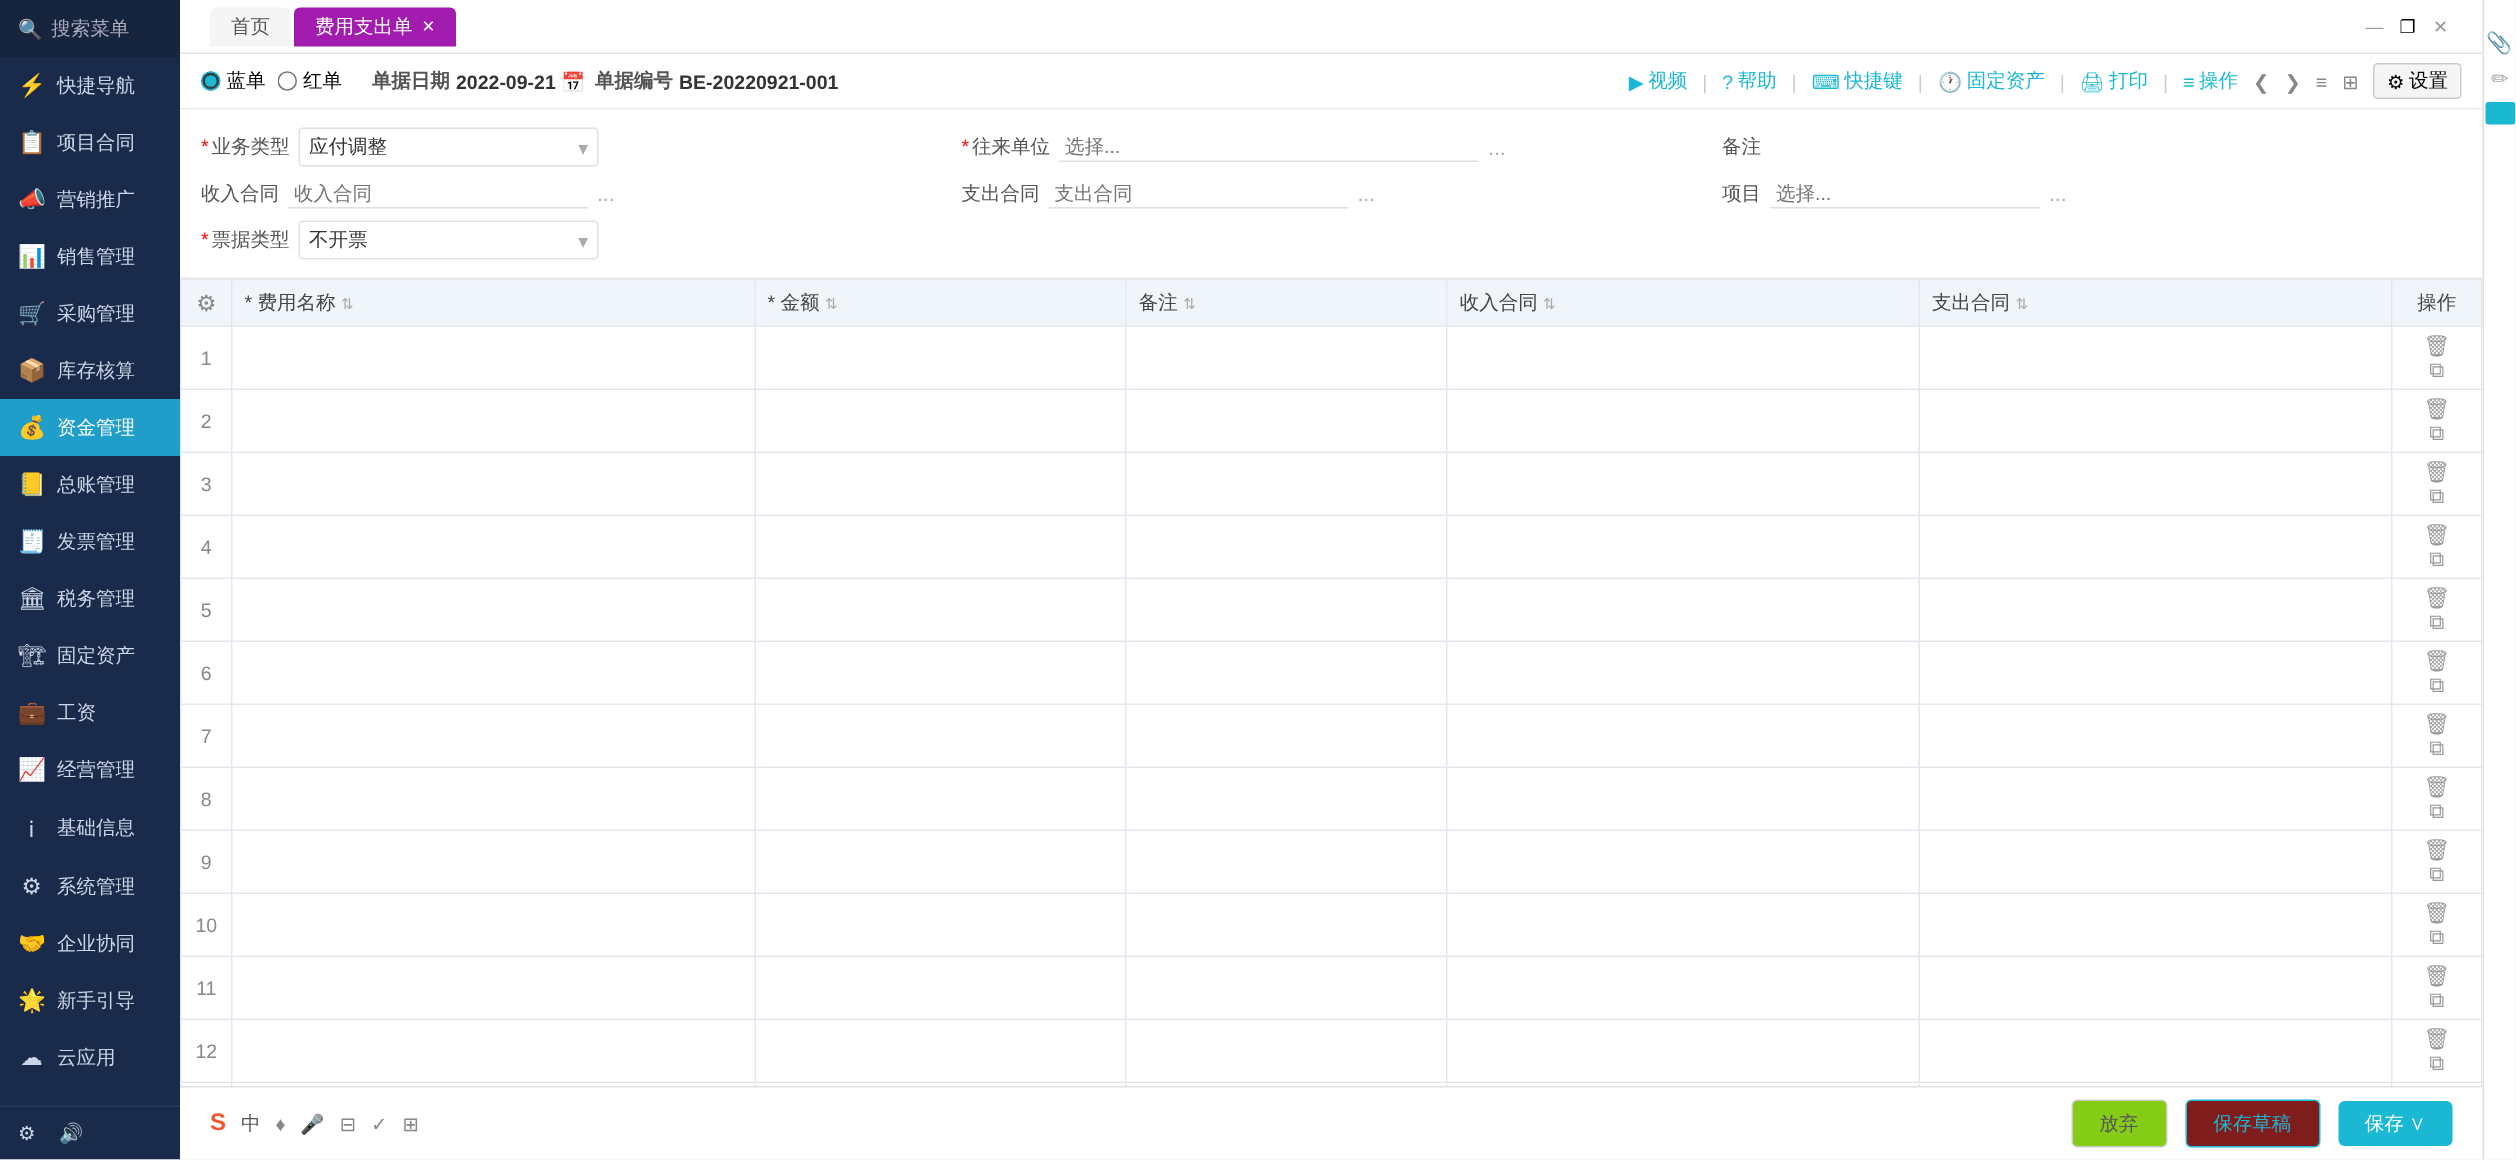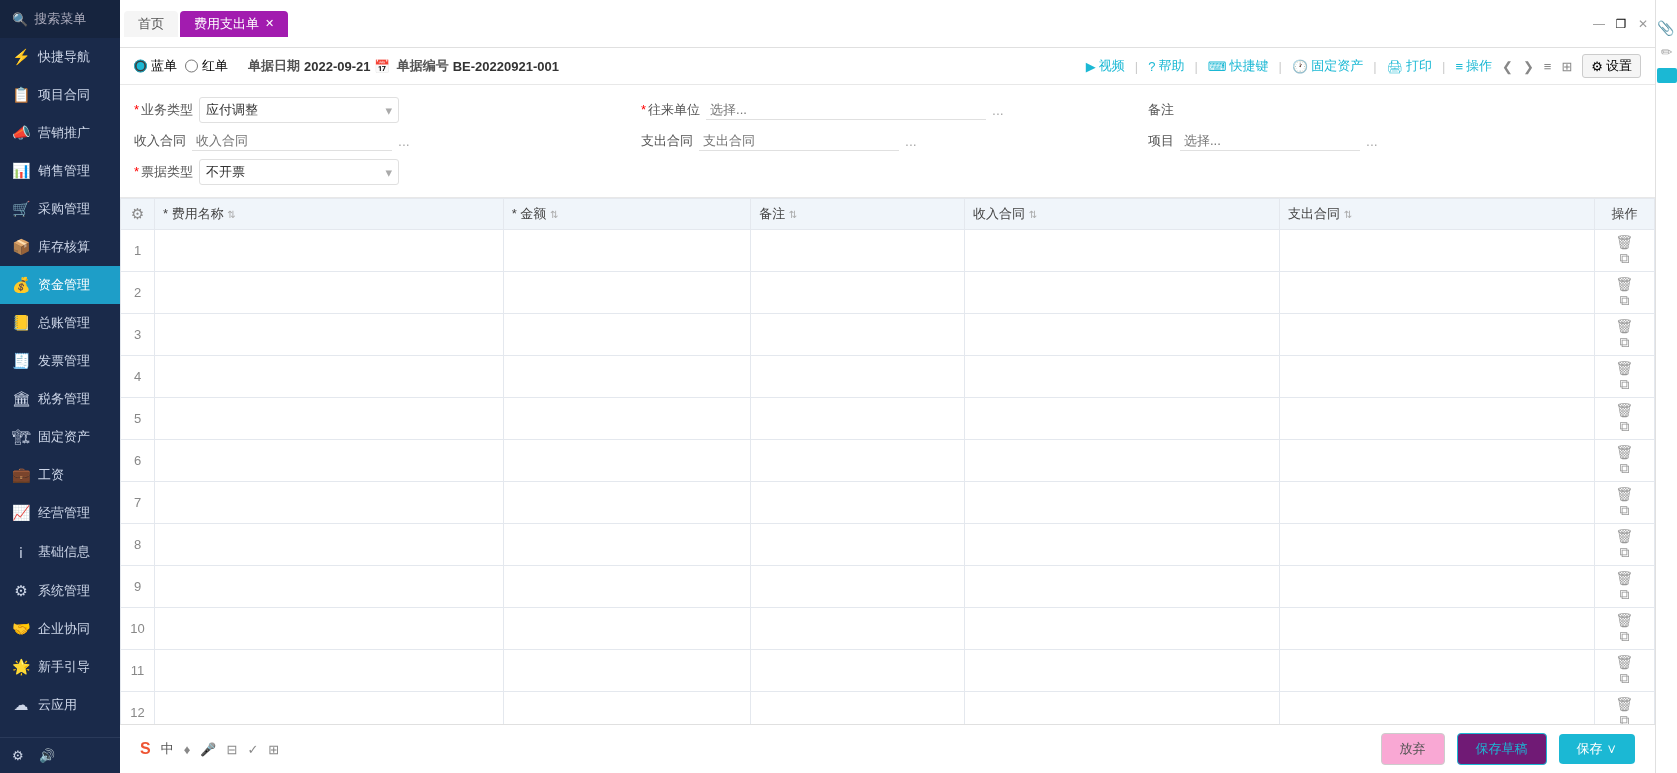--- a/index.html
+++ b/index.html
@@ -52,22 +52,22 @@
       background: #f0f2f5;
       overflow: hidden;
     }
 
     
     .tab-bar {
       display: flex;
       align-items: center;
       background: #fff;
       border-bottom: 1px solid #e0e0e0;
-      padding: 0 4px;
-      height: 48px;
+      padding: 0 20px;
+      height: 36px;
       gap: 2px;
     }
     .tab {
       display: flex;
       align-items: center;
       padding: 4px 14px;
       border-radius: 4px 4px 0 0;
       cursor: pointer;
       font-size: 13px;
       gap: 6px;
@@ -202,30 +202,30 @@
       background: #fff;
       border-top: 1px solid #e0e0e0;
       padding: 8px 20px;
       display: flex;
       align-items: center;
       justify-content: flex-end;
       gap: 12px;
     }
     .btn-abandon {
       border: 1px solid #ccc;
-      background: #f9a8d4;
+      background: #84cc16;
       border-radius: 4px;
       padding: 6px 18px;
       cursor: pointer;
       font-size: 13px;
       color: #555;
     }
     .btn-draft {
       border: 1px solid #1bb8d4;
-      background: #701a75;
+      background: #7f1d1d;
       border-radius: 4px;
       padding: 6px 18px;
       cursor: pointer;
       font-size: 13px;
       color: #1bb8d4;
     }
     .btn-save {
       background: #1bb8d4;
       color: #fff;
       border: none;

